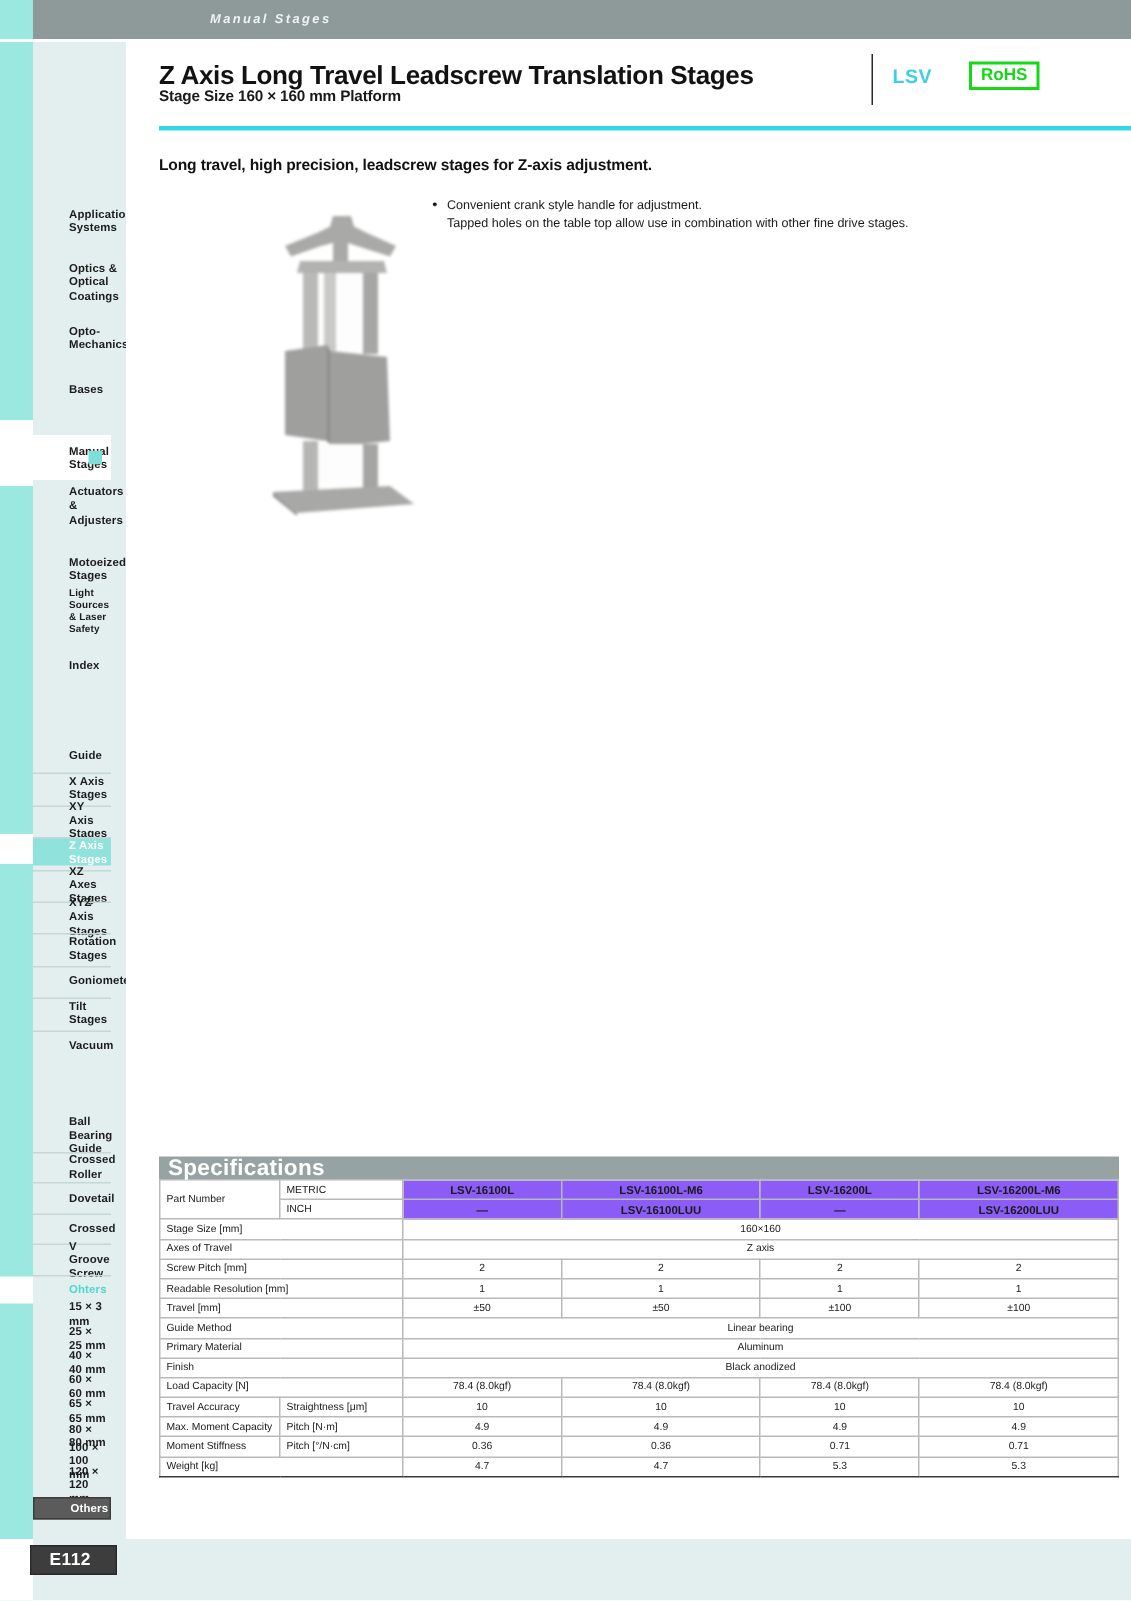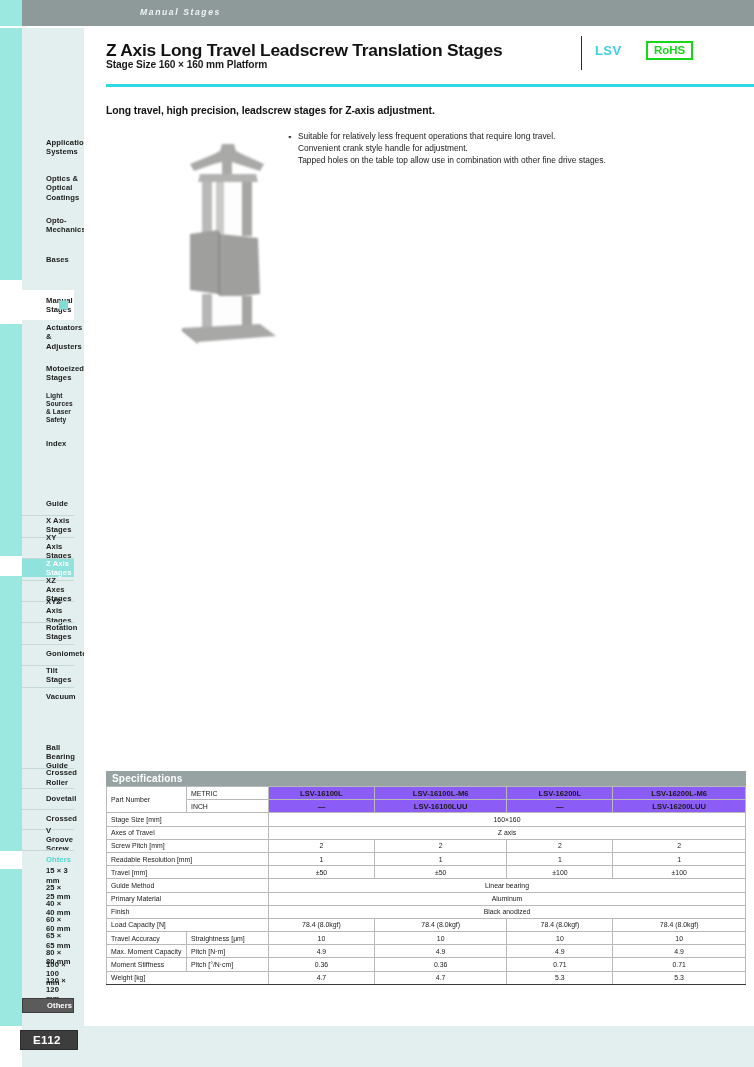--- a/index.html
+++ b/index.html
@@ -119,21 +119,21 @@
   .photo {
     position:absolute; left:76px; top:112px; width:136px; height:210px;
     filter:blur(1.15px);
   }
 
   
   .spec-wrap { position:absolute; left:22px; top:745px; width:640px; }
   .spec-head {
     height:15px; background:#97a3a2;
     display:flex; align-items:center; padding-left:6px;
-    font-size:10px; font-weight:bold; color:#ffffff; letter-spacing:.2px;
+    font-size:15px; font-weight:bold; color:#ffffff; letter-spacing:.2px;
   }
   table.spec {
     width:640px; border-collapse:collapse;
     font-size:6.9px; color:#1a1a1a;
   }
   table.spec td {
     border:.6px solid #b9b9b9;
     padding:1.6px 4px;
     height:13px; line-height:9px;
   }
@@ -181,21 +181,21 @@
         <div class="side-item" style="top: 222px; height: 20px;">
           <span>Bases</span>
         </div>
         <div class="side-item white" style="top: 262px; height: 30px;">
           <span>Manual Stages</span>
           <span class="marker-sq"></span>
         </div>
         <div class="side-item" style="top: 294px; height: 30px;">
           <span>Actuators &amp; Adjusters</span>
         </div>
-        <div class="side-item" style="top: 330px; height: 30px;">
+        <div class="side-item" style="top: 330px; height: 30px; align-items: flex-end;">
           <span>Motoeized Stages</span>
         </div>
         <div class="side-item  small" style="top: 366px; height: 28px;">
           <span>Light Sources &amp; Laser Safety</span>
         </div>
         <div class="side-item" style="top: 406px; height: 20px;">
           <span>Index</span>
         </div>
         <div class="side-item" style="top: 466px; height: 19px;">
           <span>Guide</span>
@@ -284,21 +284,20 @@
     <div class="title-main">Z Axis Long Travel Leadscrew Translation Stages</div>
     <div class="title-sub">Stage Size 160 × 160 mm Platform</div>
     <div class="title-divider"></div>
     <div class="series-code">LSV</div>
     <div class="rohs">RoHS</div>
     <div class="rule-cyan"></div>
 
     <div class="lead">Long travel, high precision, leadscrew stages for Z-axis adjustment.</div>
 
     <div class="bullets" id="feature-list">
-        <div class="bullet">Suitable for relatively less frequent operations that require long travel.</div>
         <div class="bullet">Convenient crank style handle for adjustment.</div>
         <div class="bullet">Tapped holes on the table top allow use in combination with other fine drive stages.</div>
       </div>
 
     <svg class="photo" viewBox="0 0 136 210">
       <rect x="0" y="0" width="136" height="210" fill="#ffffff"></rect>
 
       <path d="M62 6 L74 6 L76 13 L84 17 L104 26 L100 33 L78 26 L72 24 L72 36 L62 36 L62 24 L54 26 L34 33 L30 26 L52 17 L60 13 Z" fill="#a9aaa8"></path>
 
       <rect x="42" y="36" width="10" height="62" fill="#b9bab8"></rect>

